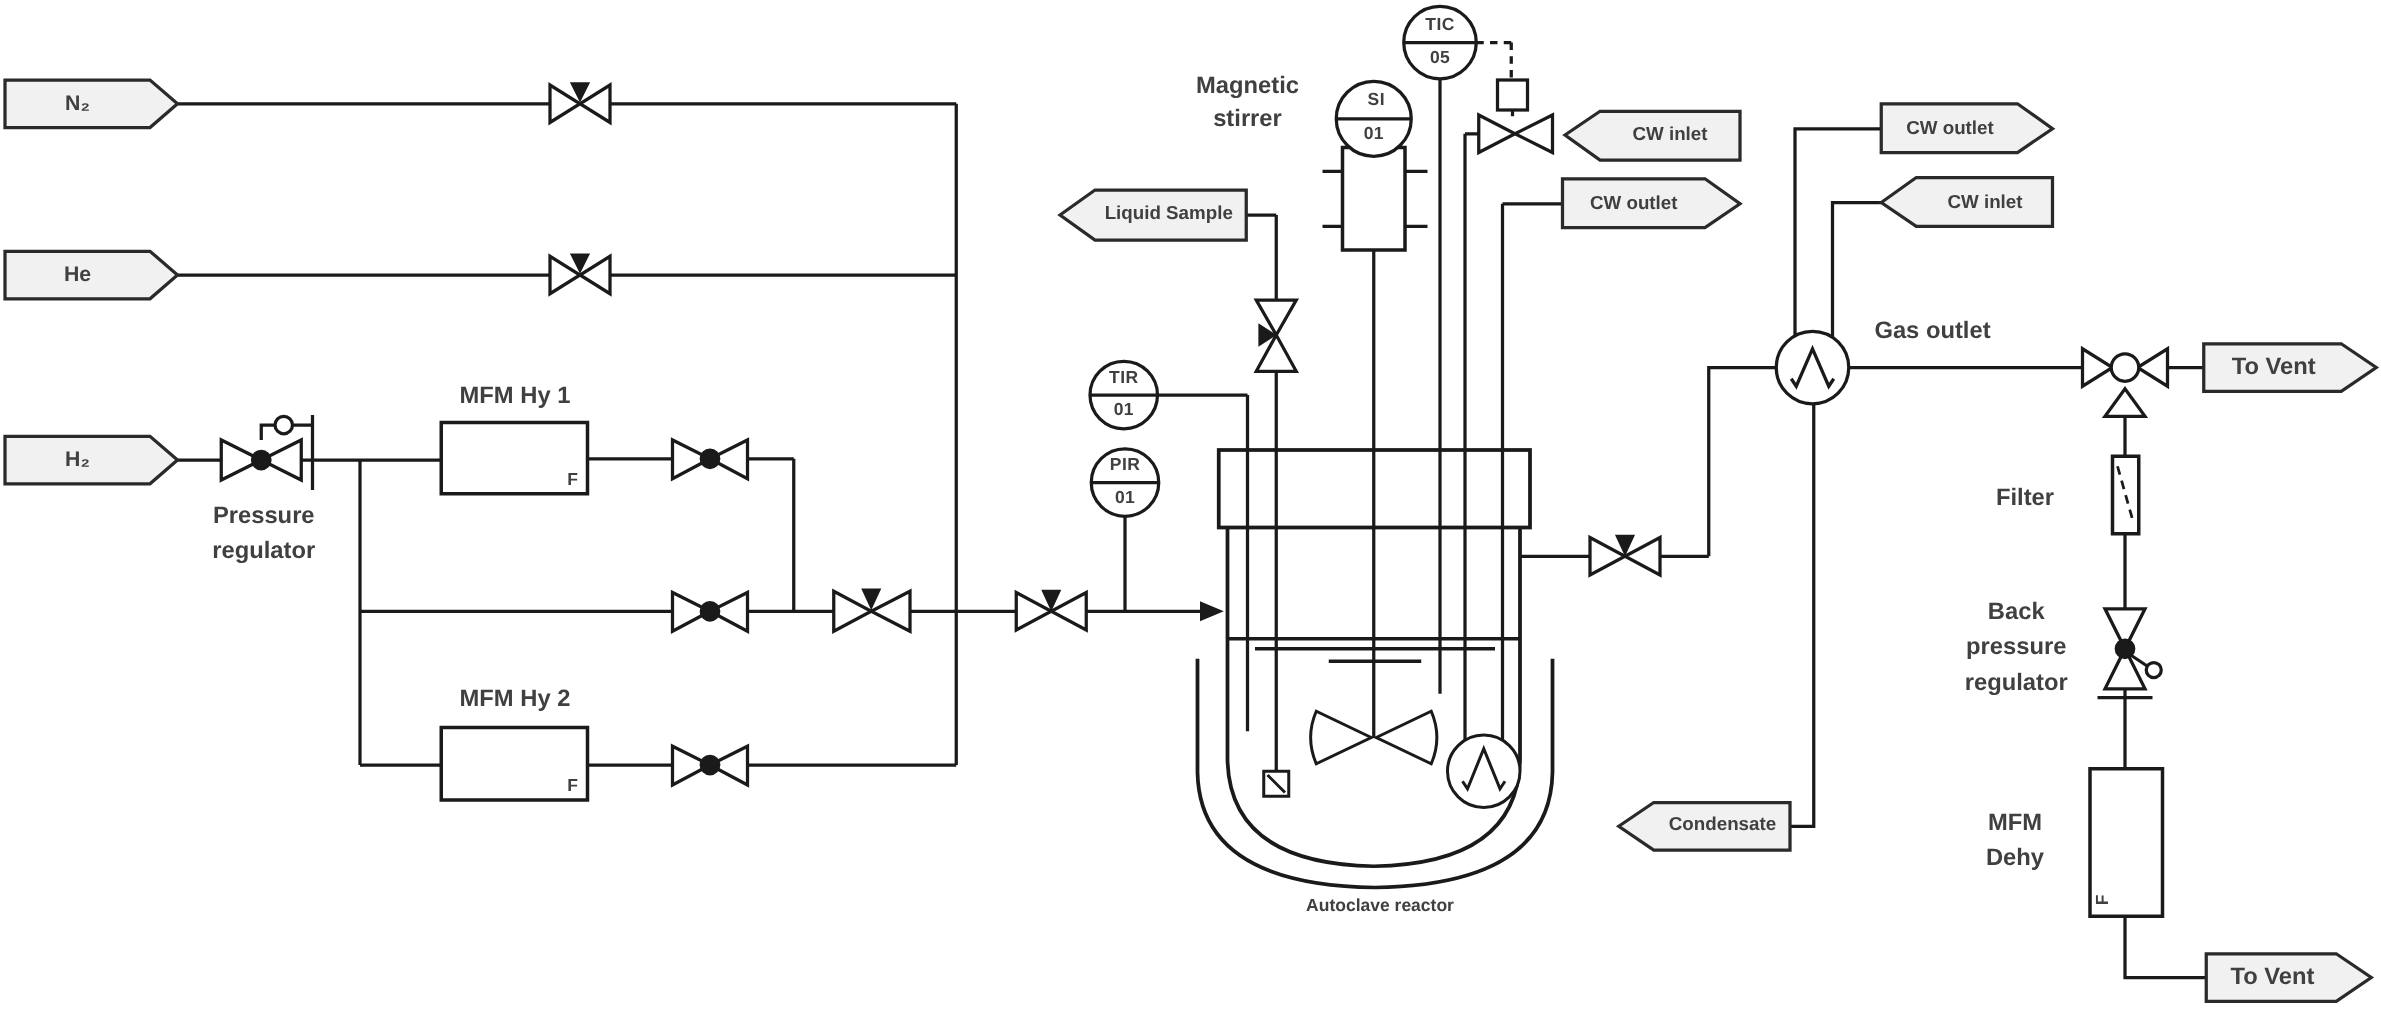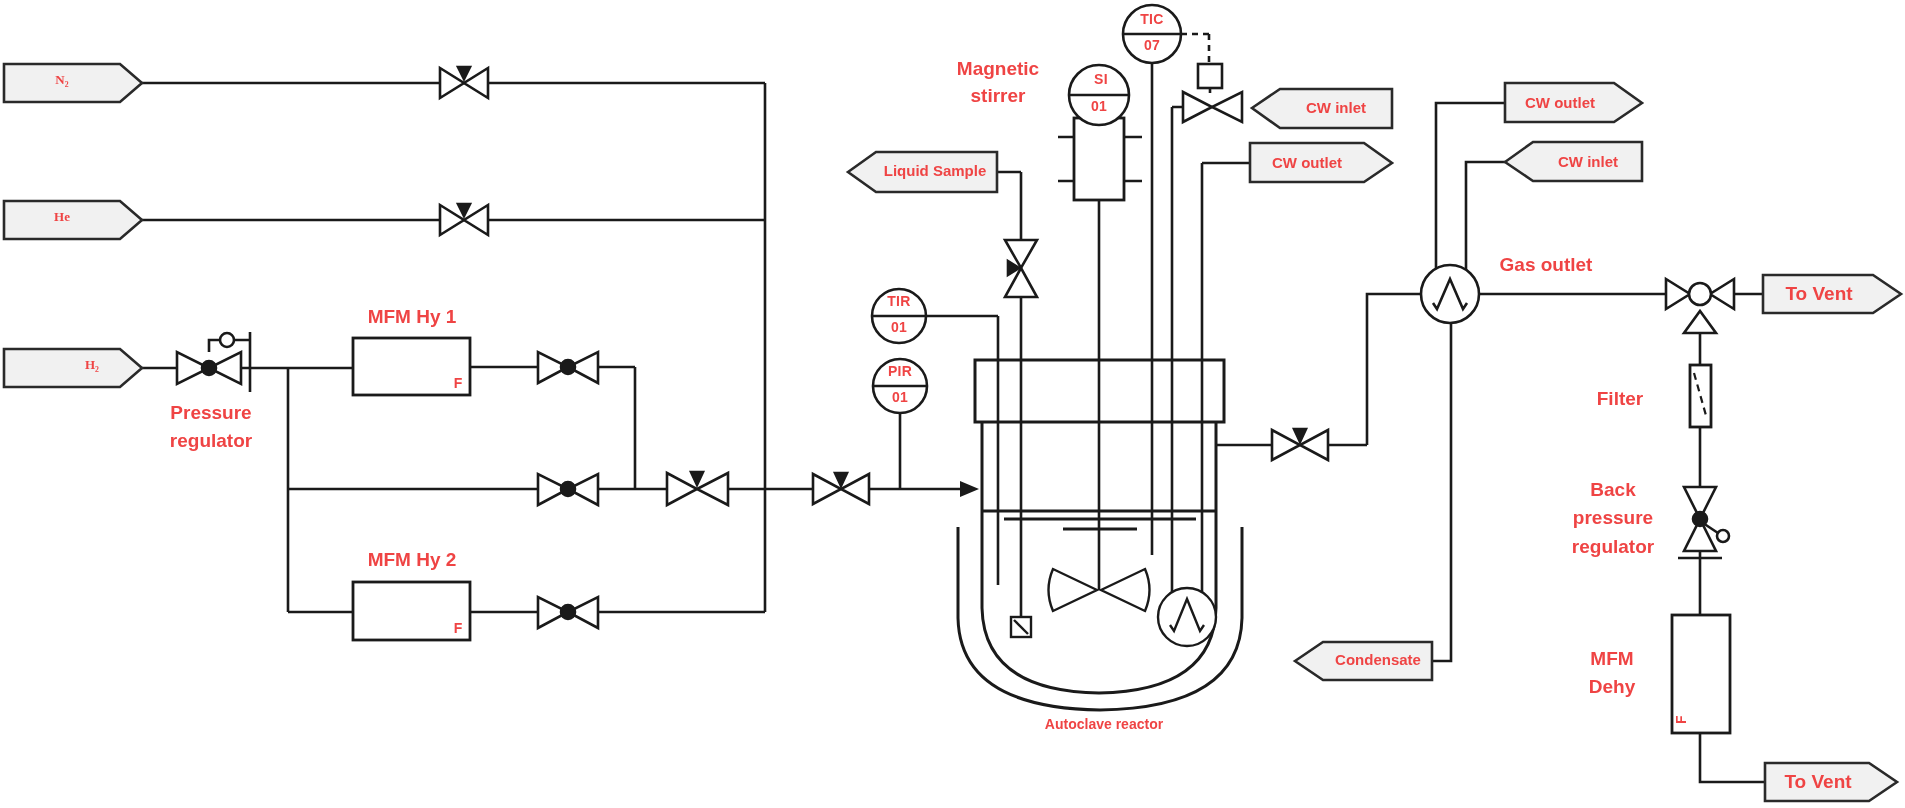--- a/index.html
+++ b/index.html
@@ -1,21 +1,21 @@
 <!DOCTYPE html>
 <html><head>
 <meta charset="utf-8">
 <style>
   html,body{margin:0;padding:0;background:#ffffff;}
   #stage{position:relative;width:1905px;height:808px;background:#ffffff;overflow:hidden;
          font-family:"Liberation Sans",sans-serif;}
   #pid-svg{position:absolute;left:0;top:0;}
-  .lbl{position:absolute;font-weight:bold;color:#ef4444;text-align:center;line-height:1.12;
+  .lbl{position:absolute;font-weight:bold;color:#404040;text-align:center;line-height:1.12;
        white-space:nowrap;font-family:"Liberation Sans",sans-serif;}
-  .gas{font-family:Liberation Serif, serif;font-size:13px;}
+  .gas{font-family:Liberation Sans, sans-serif;font-size:17px;}
   .flagtxt{font-size:15px;}
   .eq{font-size:19px;}
   .inst{font-size:14px;letter-spacing:.3px;}
   .big{font-size:14px;}
   .fmark{font-size:14px;}
   .rot{transform:rotate(-90deg);transform-origin:center;}
 </style>
 </head>
 <body>
 
@@ -217,38 +217,38 @@
     <polygon points="1505,83 1614,83 1642,103 1614,122 1505,122"></polygon>
     <polygon points="1505,162 1533,142 1642,142 1642,181 1533,181"></polygon>
     <polygon points="1763,275 1873,275 1901,294 1873,313 1763,313"></polygon>
     <polygon points="1295,661 1323,642 1432,642 1432,680 1323,680"></polygon>
     <polygon points="1765,763 1869,763 1897,782 1869,801 1765,801"></polygon>
   </g>
 </svg>
 
 <div class="lbl gas" style="left:4px;top:73px;width:116px;">N₂</div>
 <div class="lbl gas" style="left:4px;top:210px;width:116px;">He</div>
-<div class="lbl gas" style="left:4px;top:358px;width:116px;margin-left:30px;">H₂</div>
+<div class="lbl gas" style="left:4px;top:358px;width:116px;">H₂</div>
 
 <div class="lbl eq" style="left:148px;top:402px;width:126px;">Pressure</div>
 <div class="lbl eq" style="left:148px;top:430px;width:126px;">regulator</div>
 
 <div class="lbl eq" style="left:353px;top:306px;width:118px;">MFM Hy 1</div>
 <div class="lbl fmark" style="left:450px;top:376px;width:16px;">F</div>
 <div class="lbl eq" style="left:353px;top:549px;width:118px;">MFM Hy 2</div>
 <div class="lbl fmark" style="left:450px;top:621px;width:16px;">F</div>
 
 <div class="lbl inst" style="left:872px;top:294px;width:54px;">TIR</div>
 <div class="lbl inst" style="left:872px;top:320px;width:54px;">01</div>
 <div class="lbl inst" style="left:873px;top:364px;width:54px;">PIR</div>
 <div class="lbl inst" style="left:873px;top:390px;width:54px;">01</div>
 <div class="lbl inst" style="left:1072px;top:72px;width:58px;">SI</div>
 <div class="lbl inst" style="left:1072px;top:99px;width:54px;">01</div>
 <div class="lbl inst" style="left:1125px;top:12px;width:54px;">TIC</div>
-<div class="lbl inst" style="left:1125px;top:38px;width:54px;">07</div>
+<div class="lbl inst" style="left:1125px;top:38px;width:54px;">05</div>
 
 <div class="lbl eq" style="left:935px;top:58px;width:126px;">Magnetic</div>
 <div class="lbl eq" style="left:935px;top:85px;width:126px;">stirrer</div>
 
 <div class="lbl flagtxt" style="left:874px;top:163px;width:122px;">Liquid Sample</div>
 <div class="lbl flagtxt" style="left:1280px;top:100px;width:112px;">CW inlet</div>
 <div class="lbl flagtxt" style="left:1250px;top:155px;width:114px;">CW outlet</div>
 <div class="lbl flagtxt" style="left:1505px;top:95px;width:110px;">CW outlet</div>
 <div class="lbl flagtxt" style="left:1533px;top:154px;width:110px;">CW inlet</div>
 <div class="lbl flagtxt" style="left:1323px;top:652px;width:110px;">Condensate</div>

